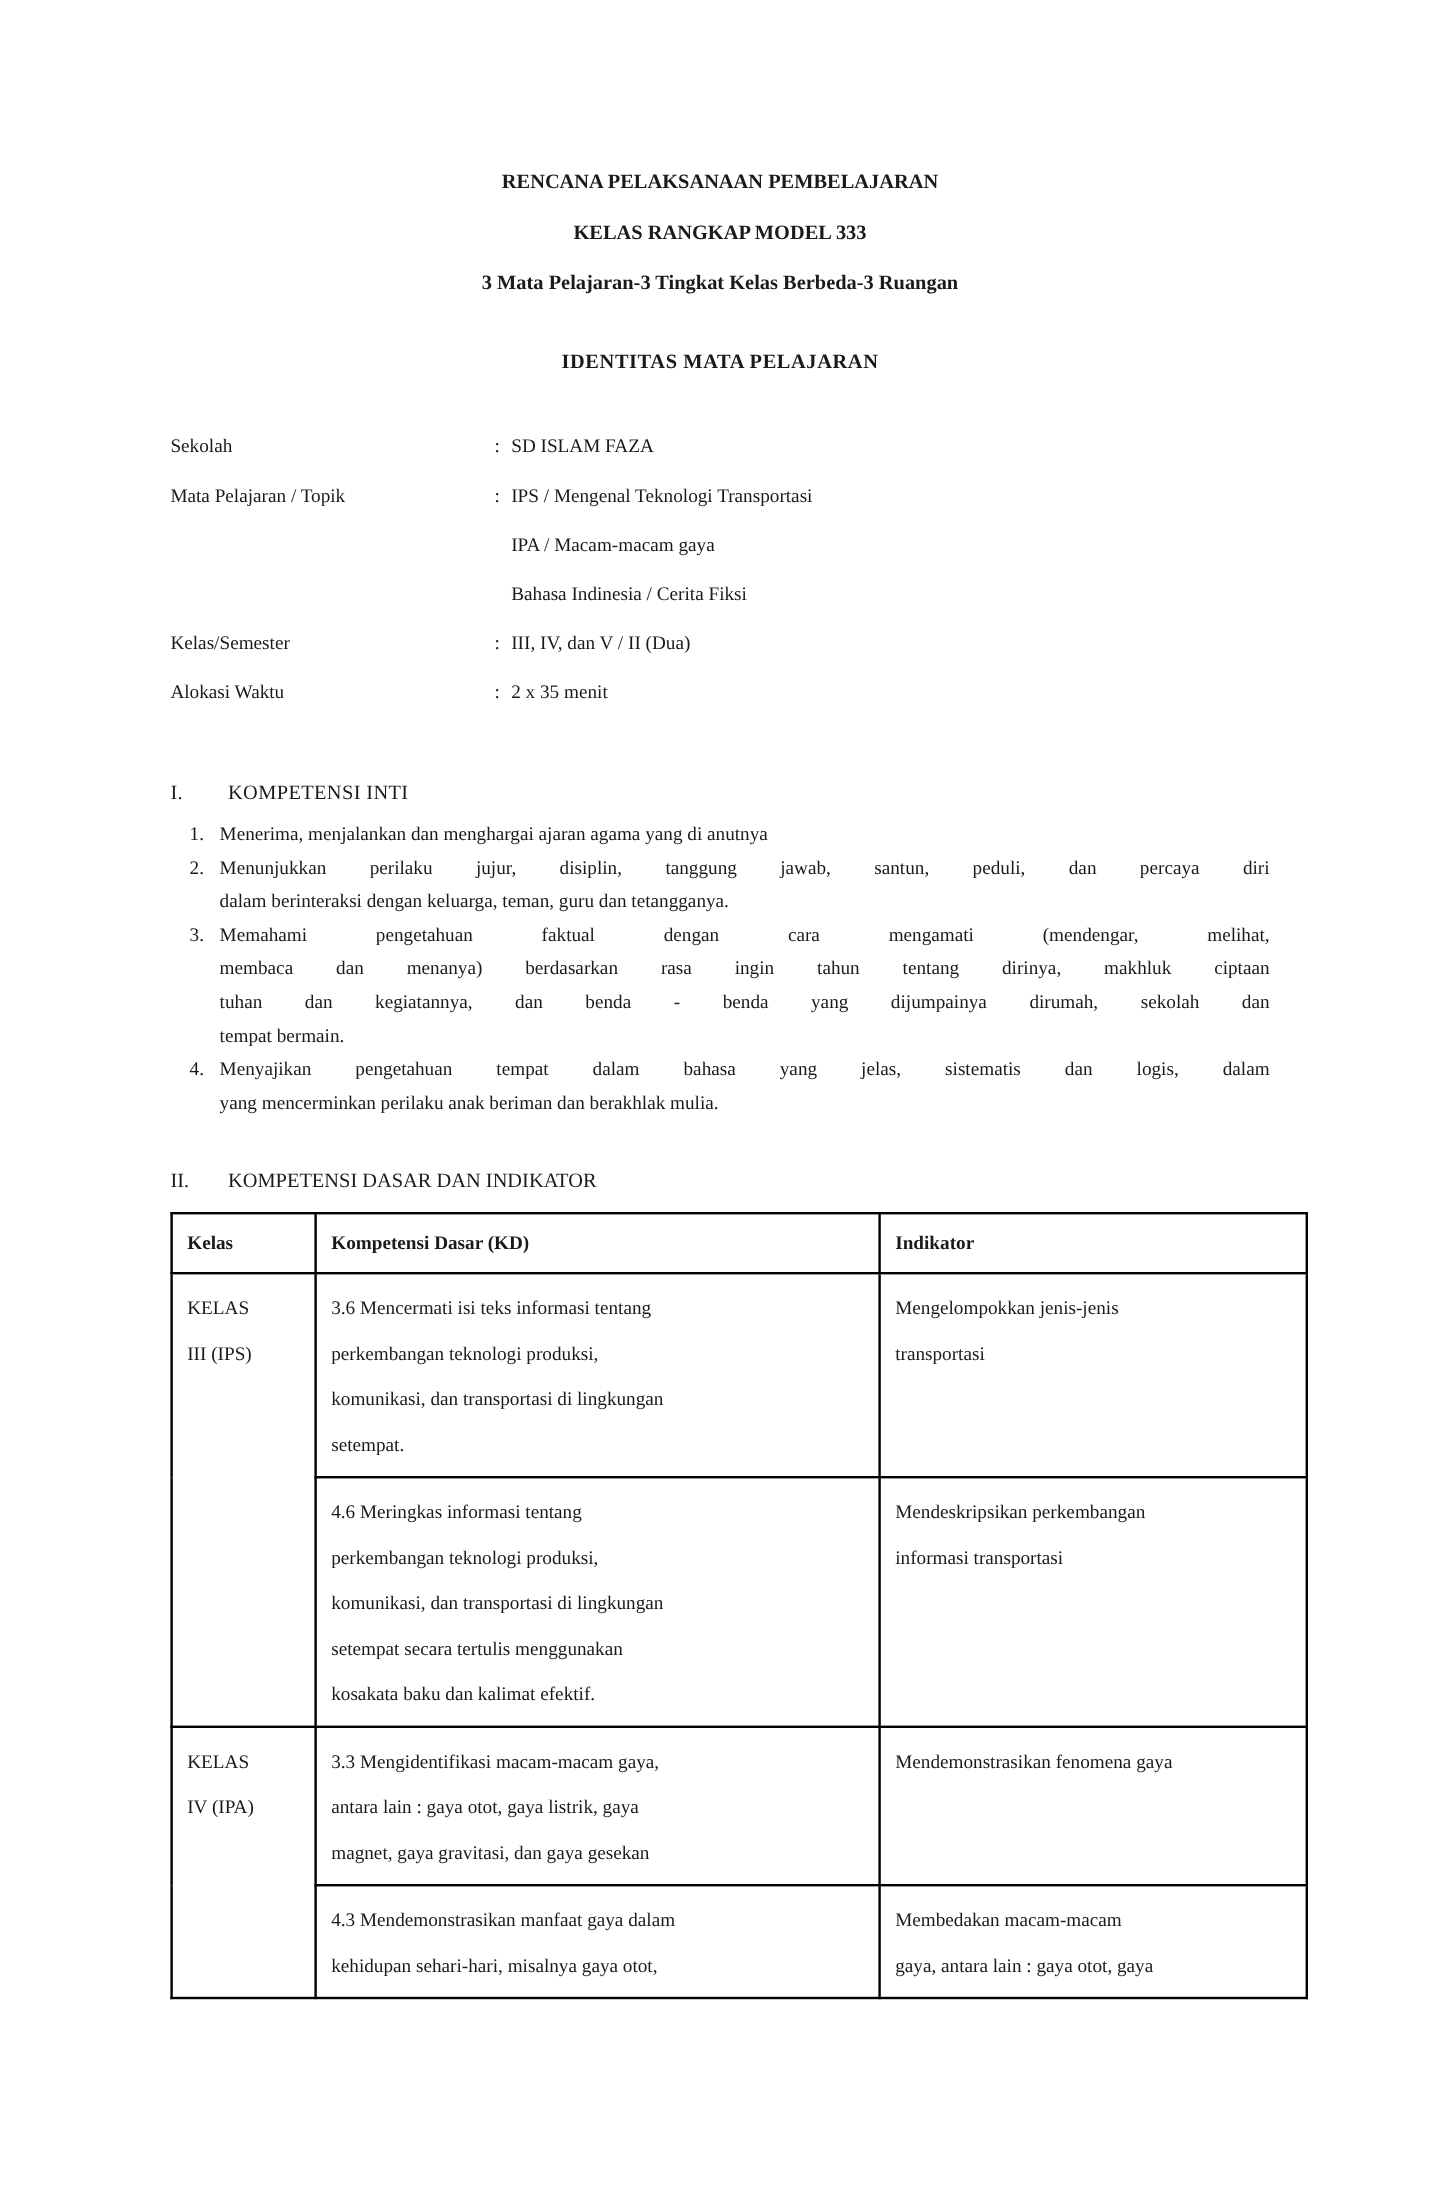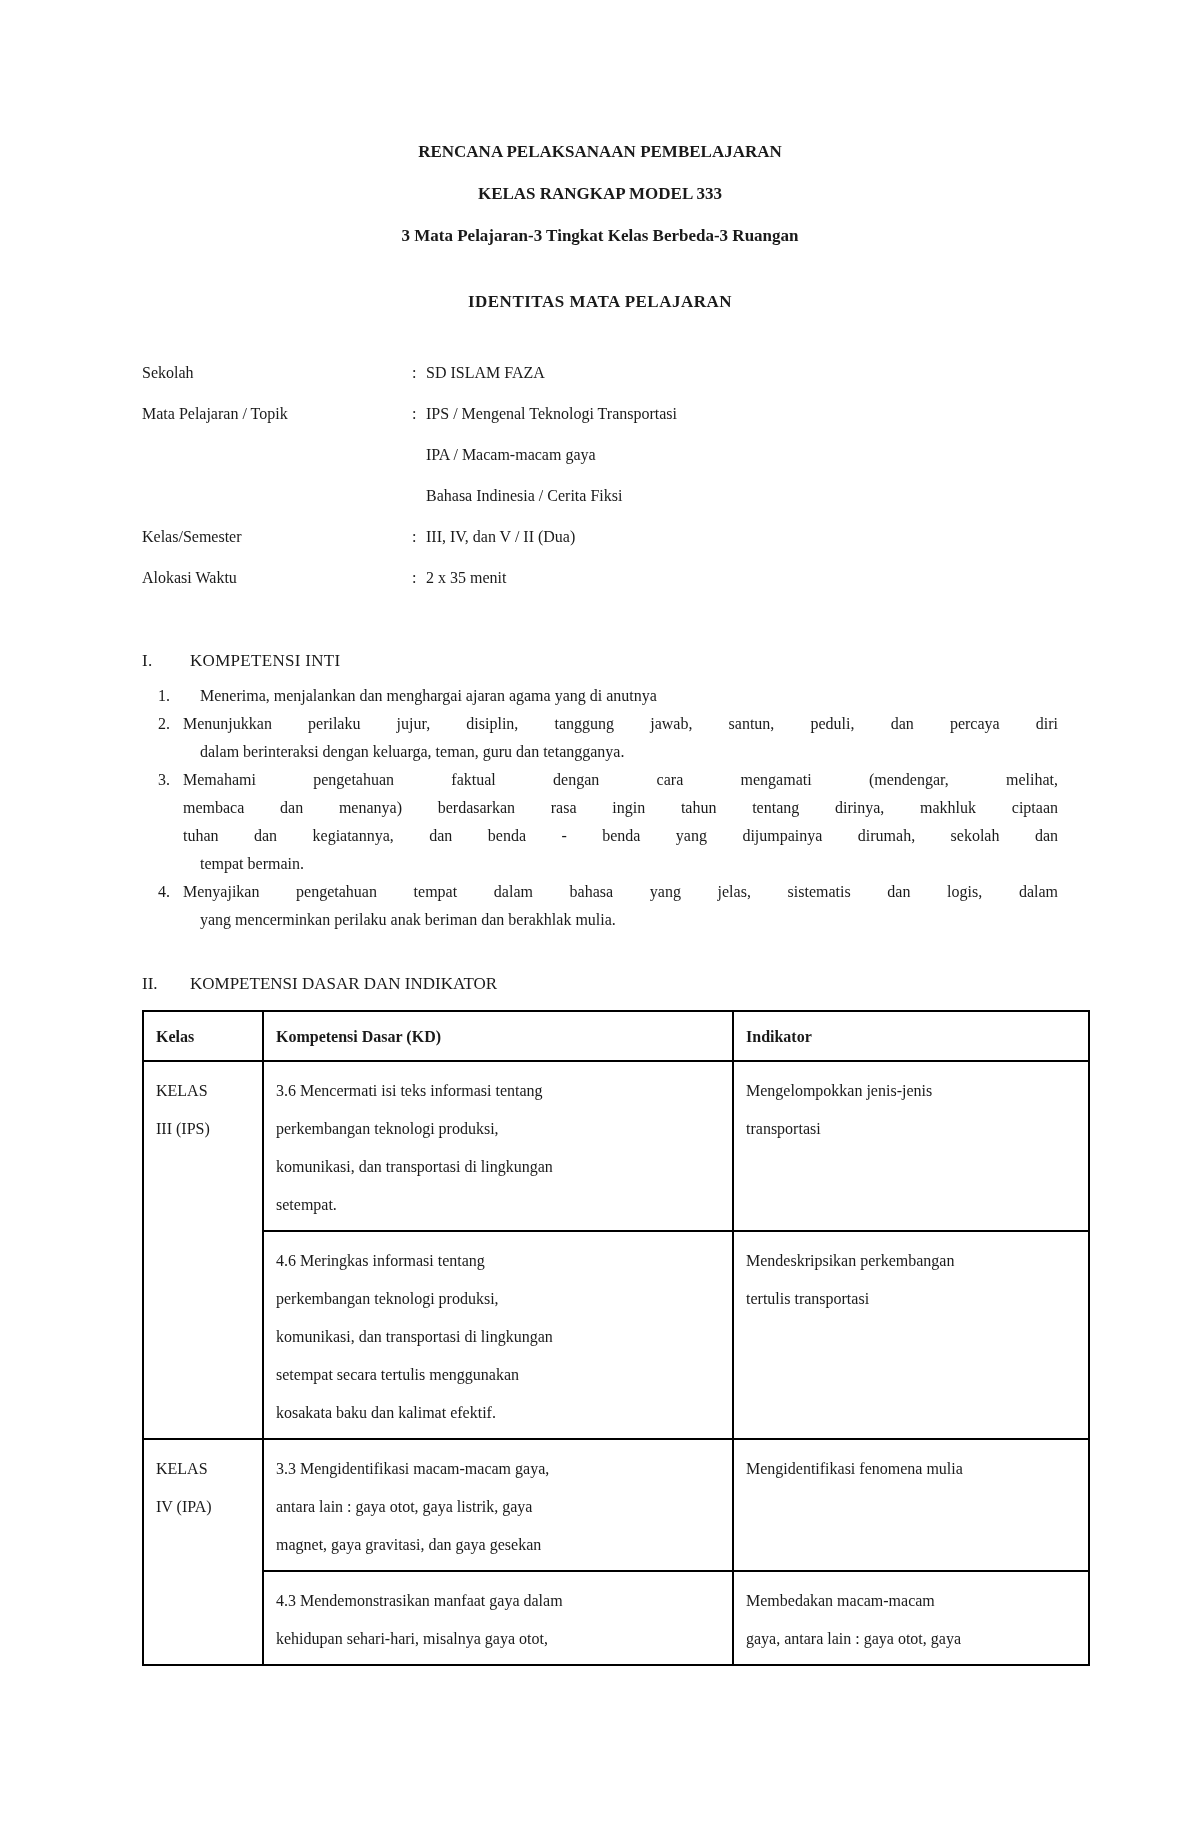--- a/index.html
+++ b/index.html
@@ -32,21 +32,21 @@
   .section-heading .numeral{width:48px;flex:0 0 48px;}
   .sec1{margin-top:49px;font-weight:normal;letter-spacing:0.3px;}
   .sec2{margin-top:36px;font-weight:normal;}
 
   
   .ki-list{margin-top:7px;font-size:16px;}
   .ki-item{display:flex;line-height:28px;}
   .ki-num{width:25px;flex:0 0 25px;text-align:left;margin-left:16px;}
   .ki-text{width:875px;flex:0 0 875px;}
   .jline{text-align:justify;text-align-last:justify;}
-  .jlast{text-align:left;margin-left:17px;}
+  .jlast{text-align:left;}
 
   
   table.kd-table{margin-top:12px;border-collapse:collapse;width:946px;table-layout:fixed;}
   .kd-table col.c1{width:120px;}
   .kd-table col.c2{width:470px;}
   .kd-table col.c3{width:356px;}
   .kd-table th,.kd-table td{
     border:2px solid #000;
     vertical-align:top;
     font-size:16px;
@@ -158,29 +158,29 @@
           <td>Mengelompokkan jenis-jenis
 transportasi</td>
         </tr>
         <tr>
           <td>4.6 Meringkas informasi tentang
 perkembangan teknologi produksi,
 komunikasi, dan transportasi di lingkungan
 setempat secara tertulis menggunakan
 kosakata baku dan kalimat efektif.</td>
           <td>Mendeskripsikan perkembangan
-tertulis transportasi</td>
+informasi transportasi</td>
         </tr>
         <tr>
           <td rowspan="2">KELAS
 IV (IPA)</td>
           <td>3.3 Mengidentifikasi macam-macam gaya,
 antara lain : gaya otot, gaya listrik, gaya
 magnet, gaya gravitasi, dan gaya gesekan</td>
-          <td>Mengidentifikasi fenomena mulia</td>
+          <td>Mendemonstrasikan fenomena gaya</td>
         </tr>
         <tr>
           <td>4.3 Mendemonstrasikan manfaat gaya dalam
 kehidupan sehari-hari, misalnya gaya otot,</td>
           <td>Membedakan macam-macam
 gaya, antara lain : gaya otot, gaya</td>
         </tr>
       </tbody>
     </table>
 

